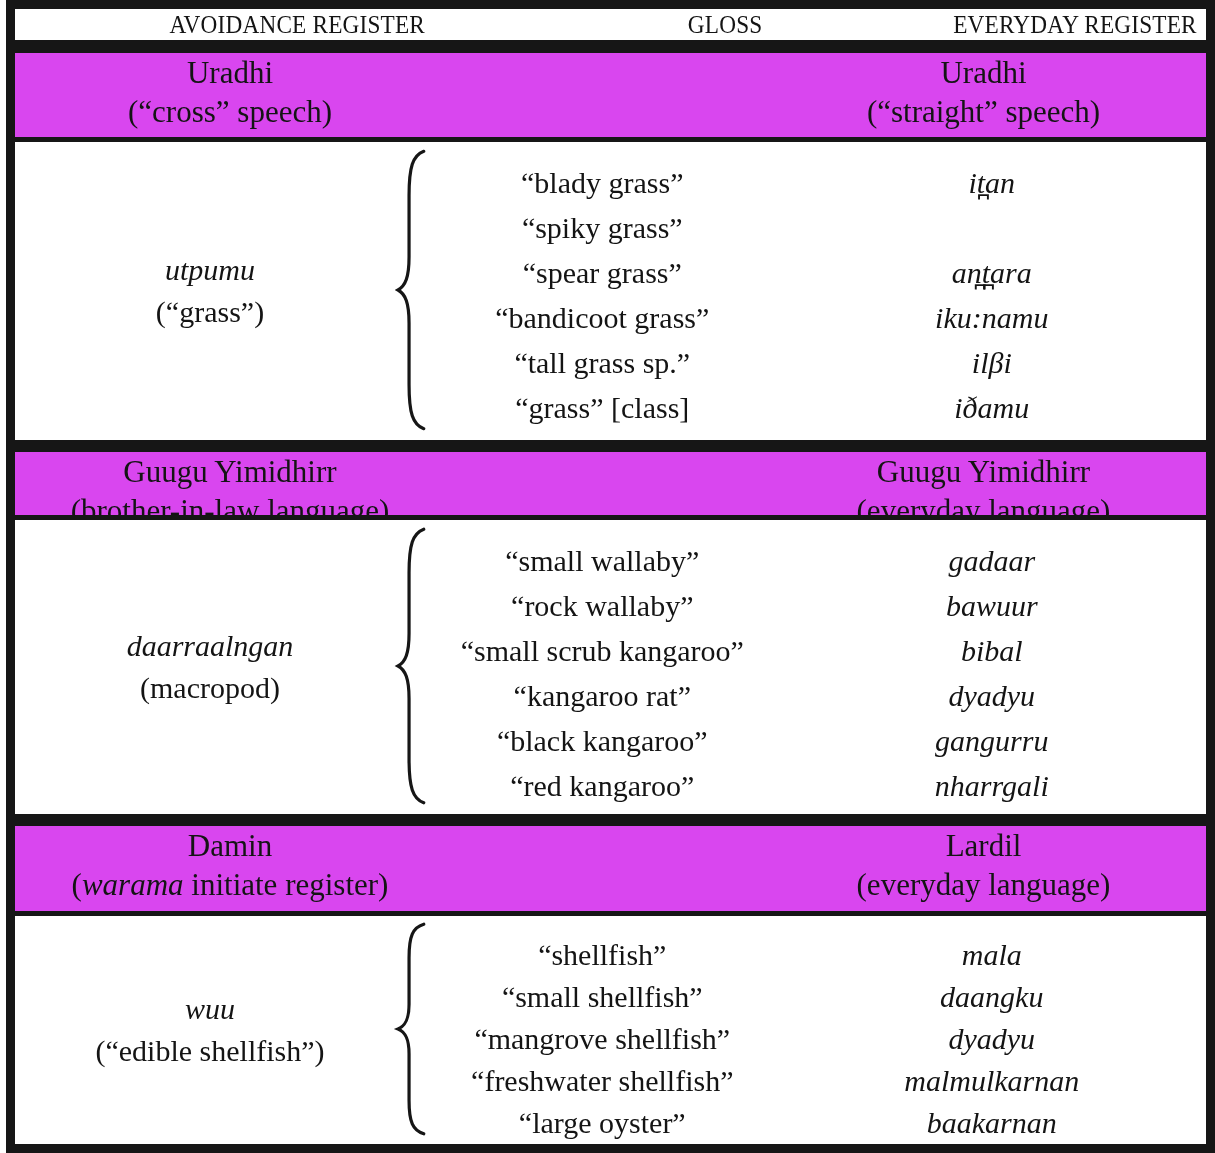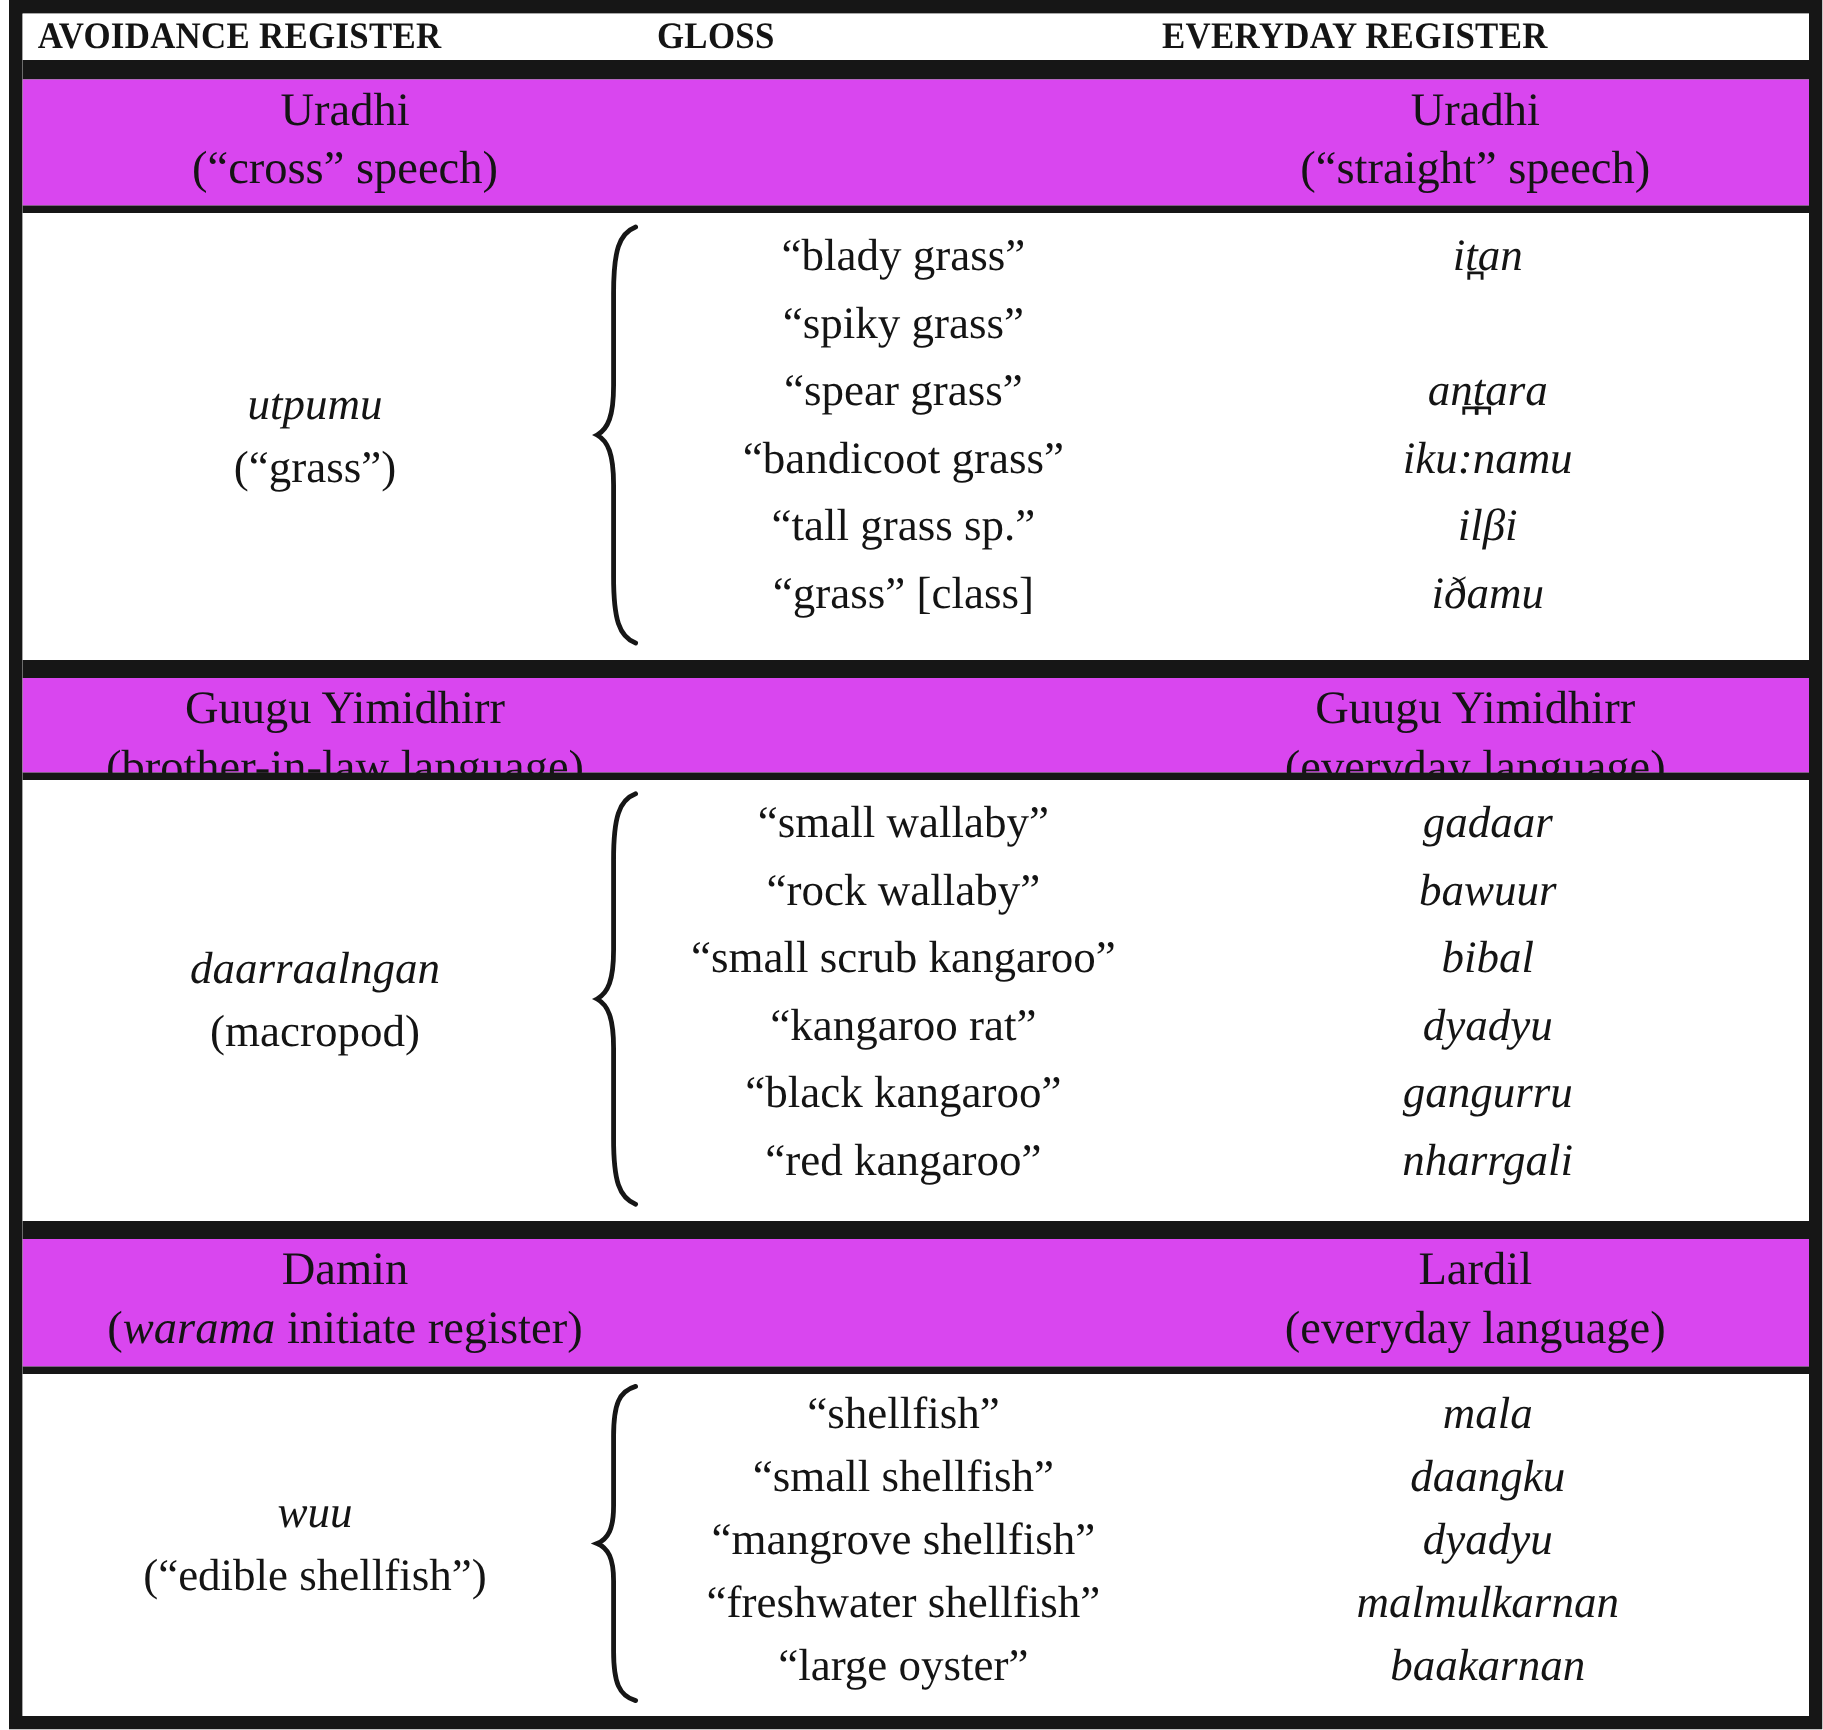--- a/index.html
+++ b/index.html
@@ -12,21 +12,21 @@
     position: absolute; left: 6px; top: 0; right: 0; bottom: 0;
     border: 9px solid #161616;
     background: #ffffff;
     display: flex; flex-direction: column;
     overflow: hidden;
   }
   
   .colhead {
     height: 31px; display: flex; align-items: center; background: #ffffff;
   }
-  .hc { text-align: left; font-weight: 700; font-size: 25px; white-space: nowrap; }
+  .hc { text-align: right; font-weight: 400; font-size: 25px; white-space: nowrap; }
   .hc span { display: inline-block; transform: scaleX(0.93); transform-origin: center; letter-spacing: 0.2px; }
   .hc.c1 { width: 420px; }
   .hc.c2 { width: 330px; }
   .hc.c3 { flex: 1; }
   
   .rule  { background: #161616; }
   .rule.thick13 { height: 13px; }
   .rule.thick12 { height: 12px; }
   .rule.thin    { height: 5px;  }
   
@@ -49,21 +49,21 @@
   .term {
     position: absolute; left: 0; top: 0; width: 390px; height: 100%;
     display: flex; flex-direction: column; justify-content: center;
     text-align: center; font-size: 30px; line-height: 42px;
   }
   .brace { position: absolute; left: 372px; top: 5px; bottom: 7px; width: 42px; }
   .brace svg { width: 100%; height: 100%; display: block; }
   .rows {
     position: absolute; left: 412px; right: 0; top: 0; bottom: 0;
     display: flex; flex-direction: column; justify-content: flex-start;
-    padding-top: 6px;
+    padding-top: 18px;
   }
   .row { display: flex; align-items: center; height: 45px; font-size: 30px; }
   .tbody.s3 .row { height: 42px; }
   .gloss { width: 45%; text-align: center; white-space: nowrap; }
   .ev { flex: 1; text-align: center; font-style: italic; white-space: nowrap; }
 </style>
 </head>
 <body>
 
 <div class="frame">

